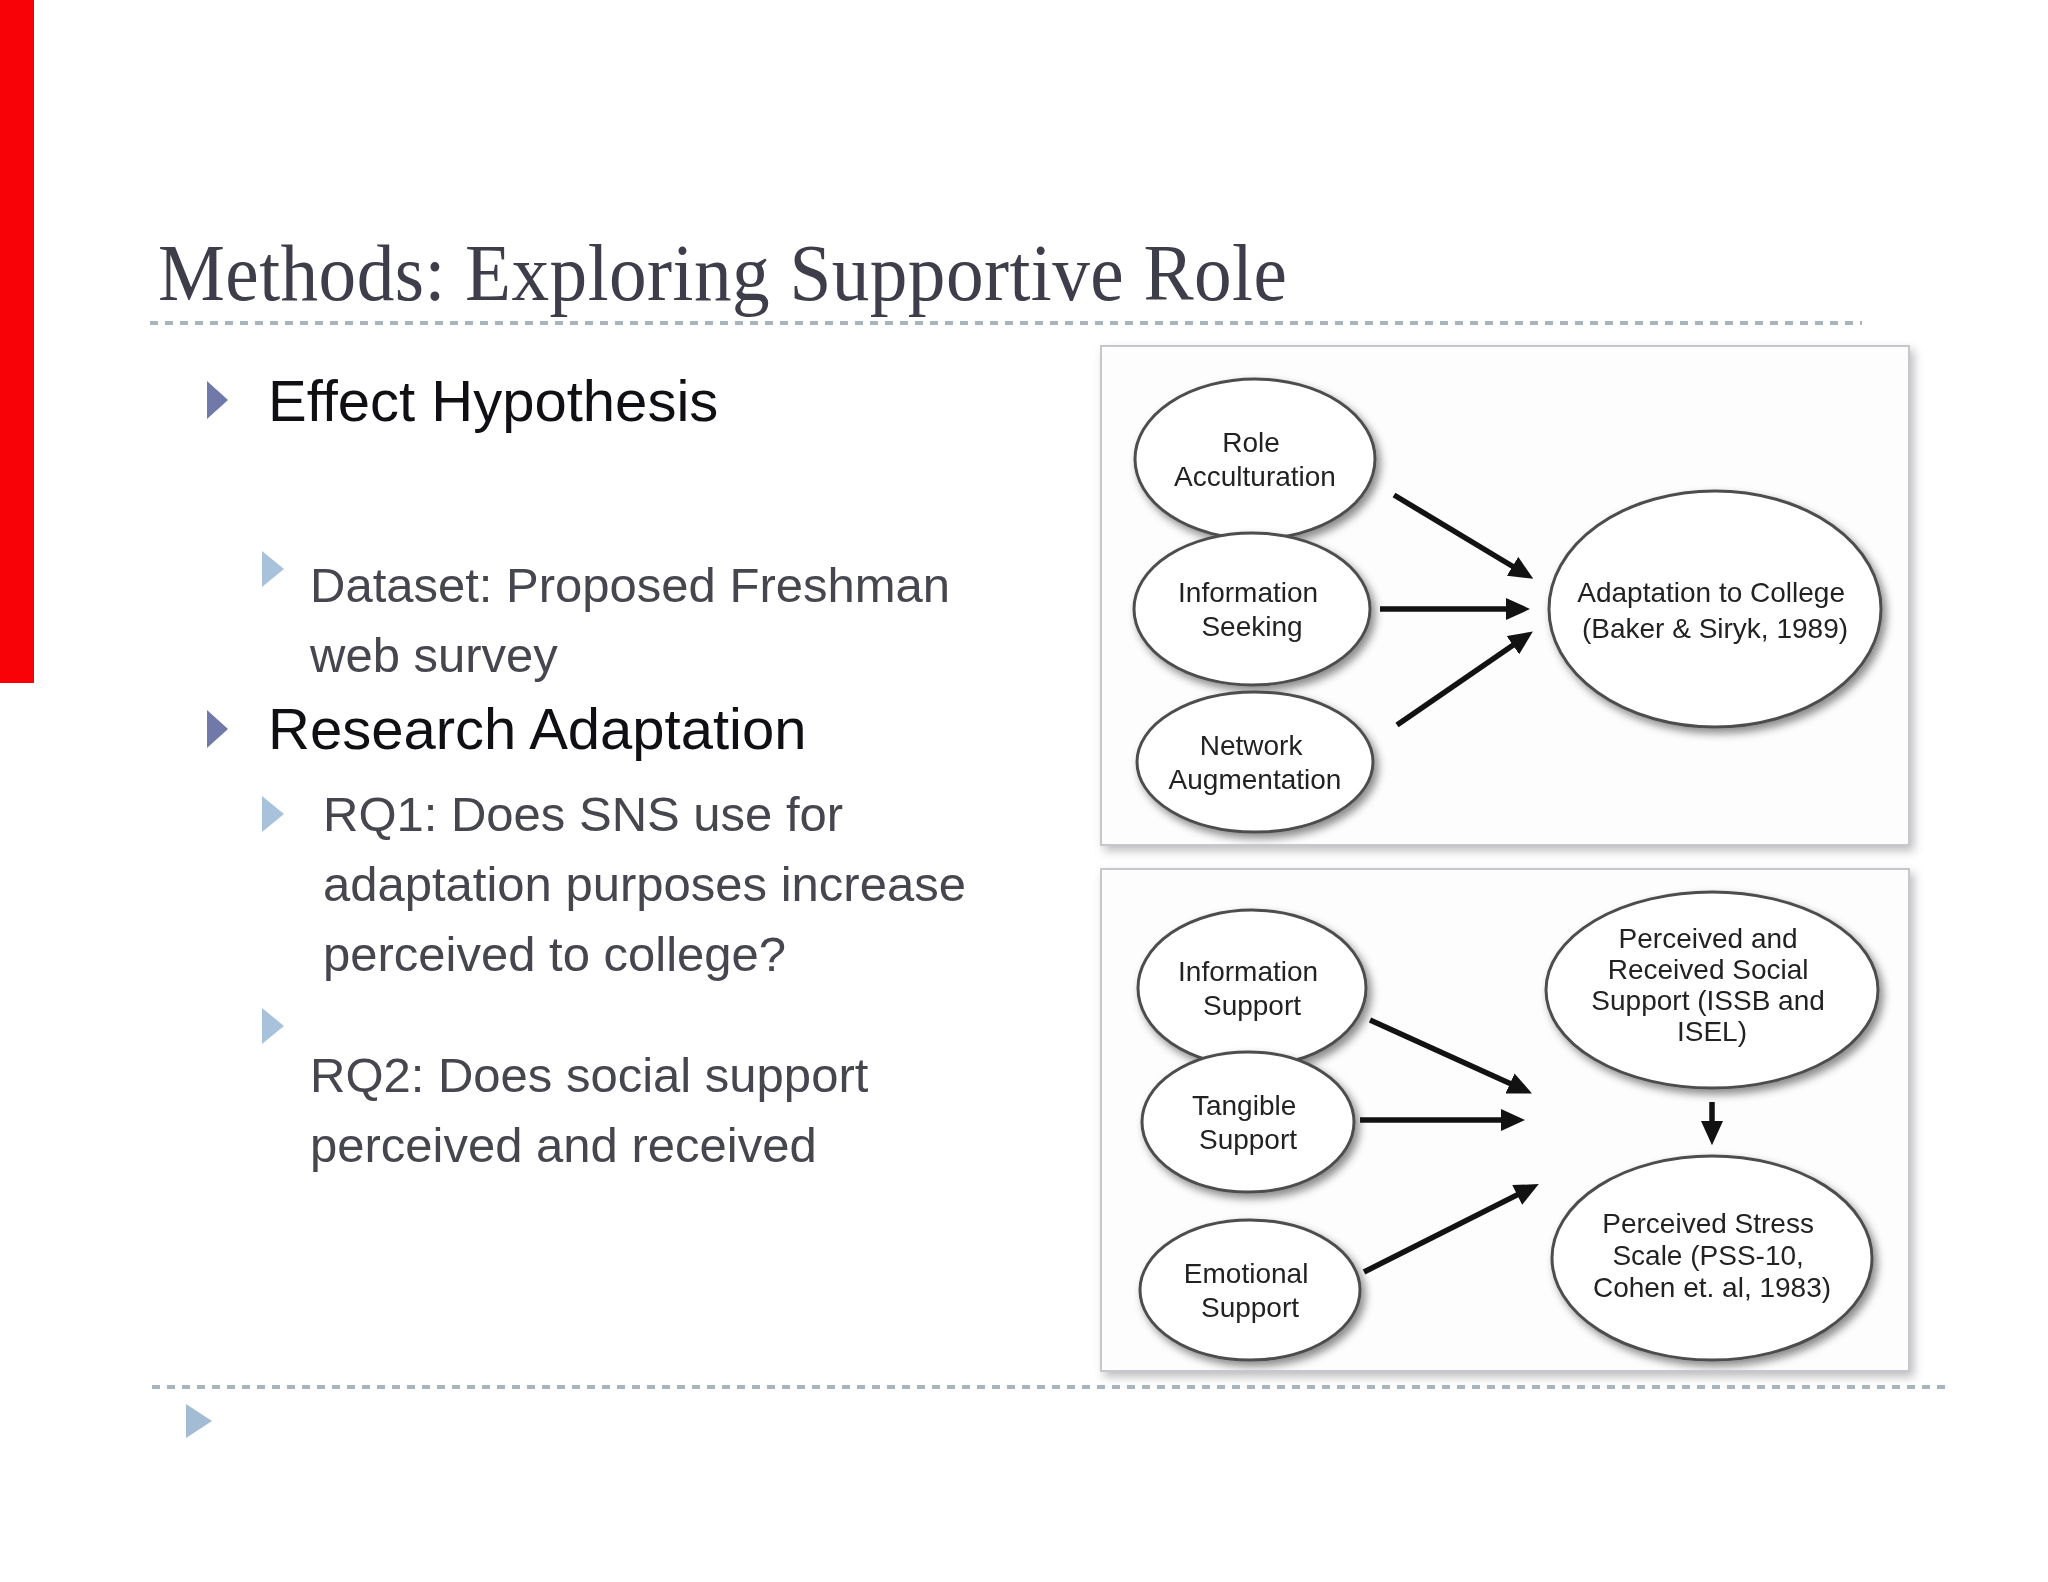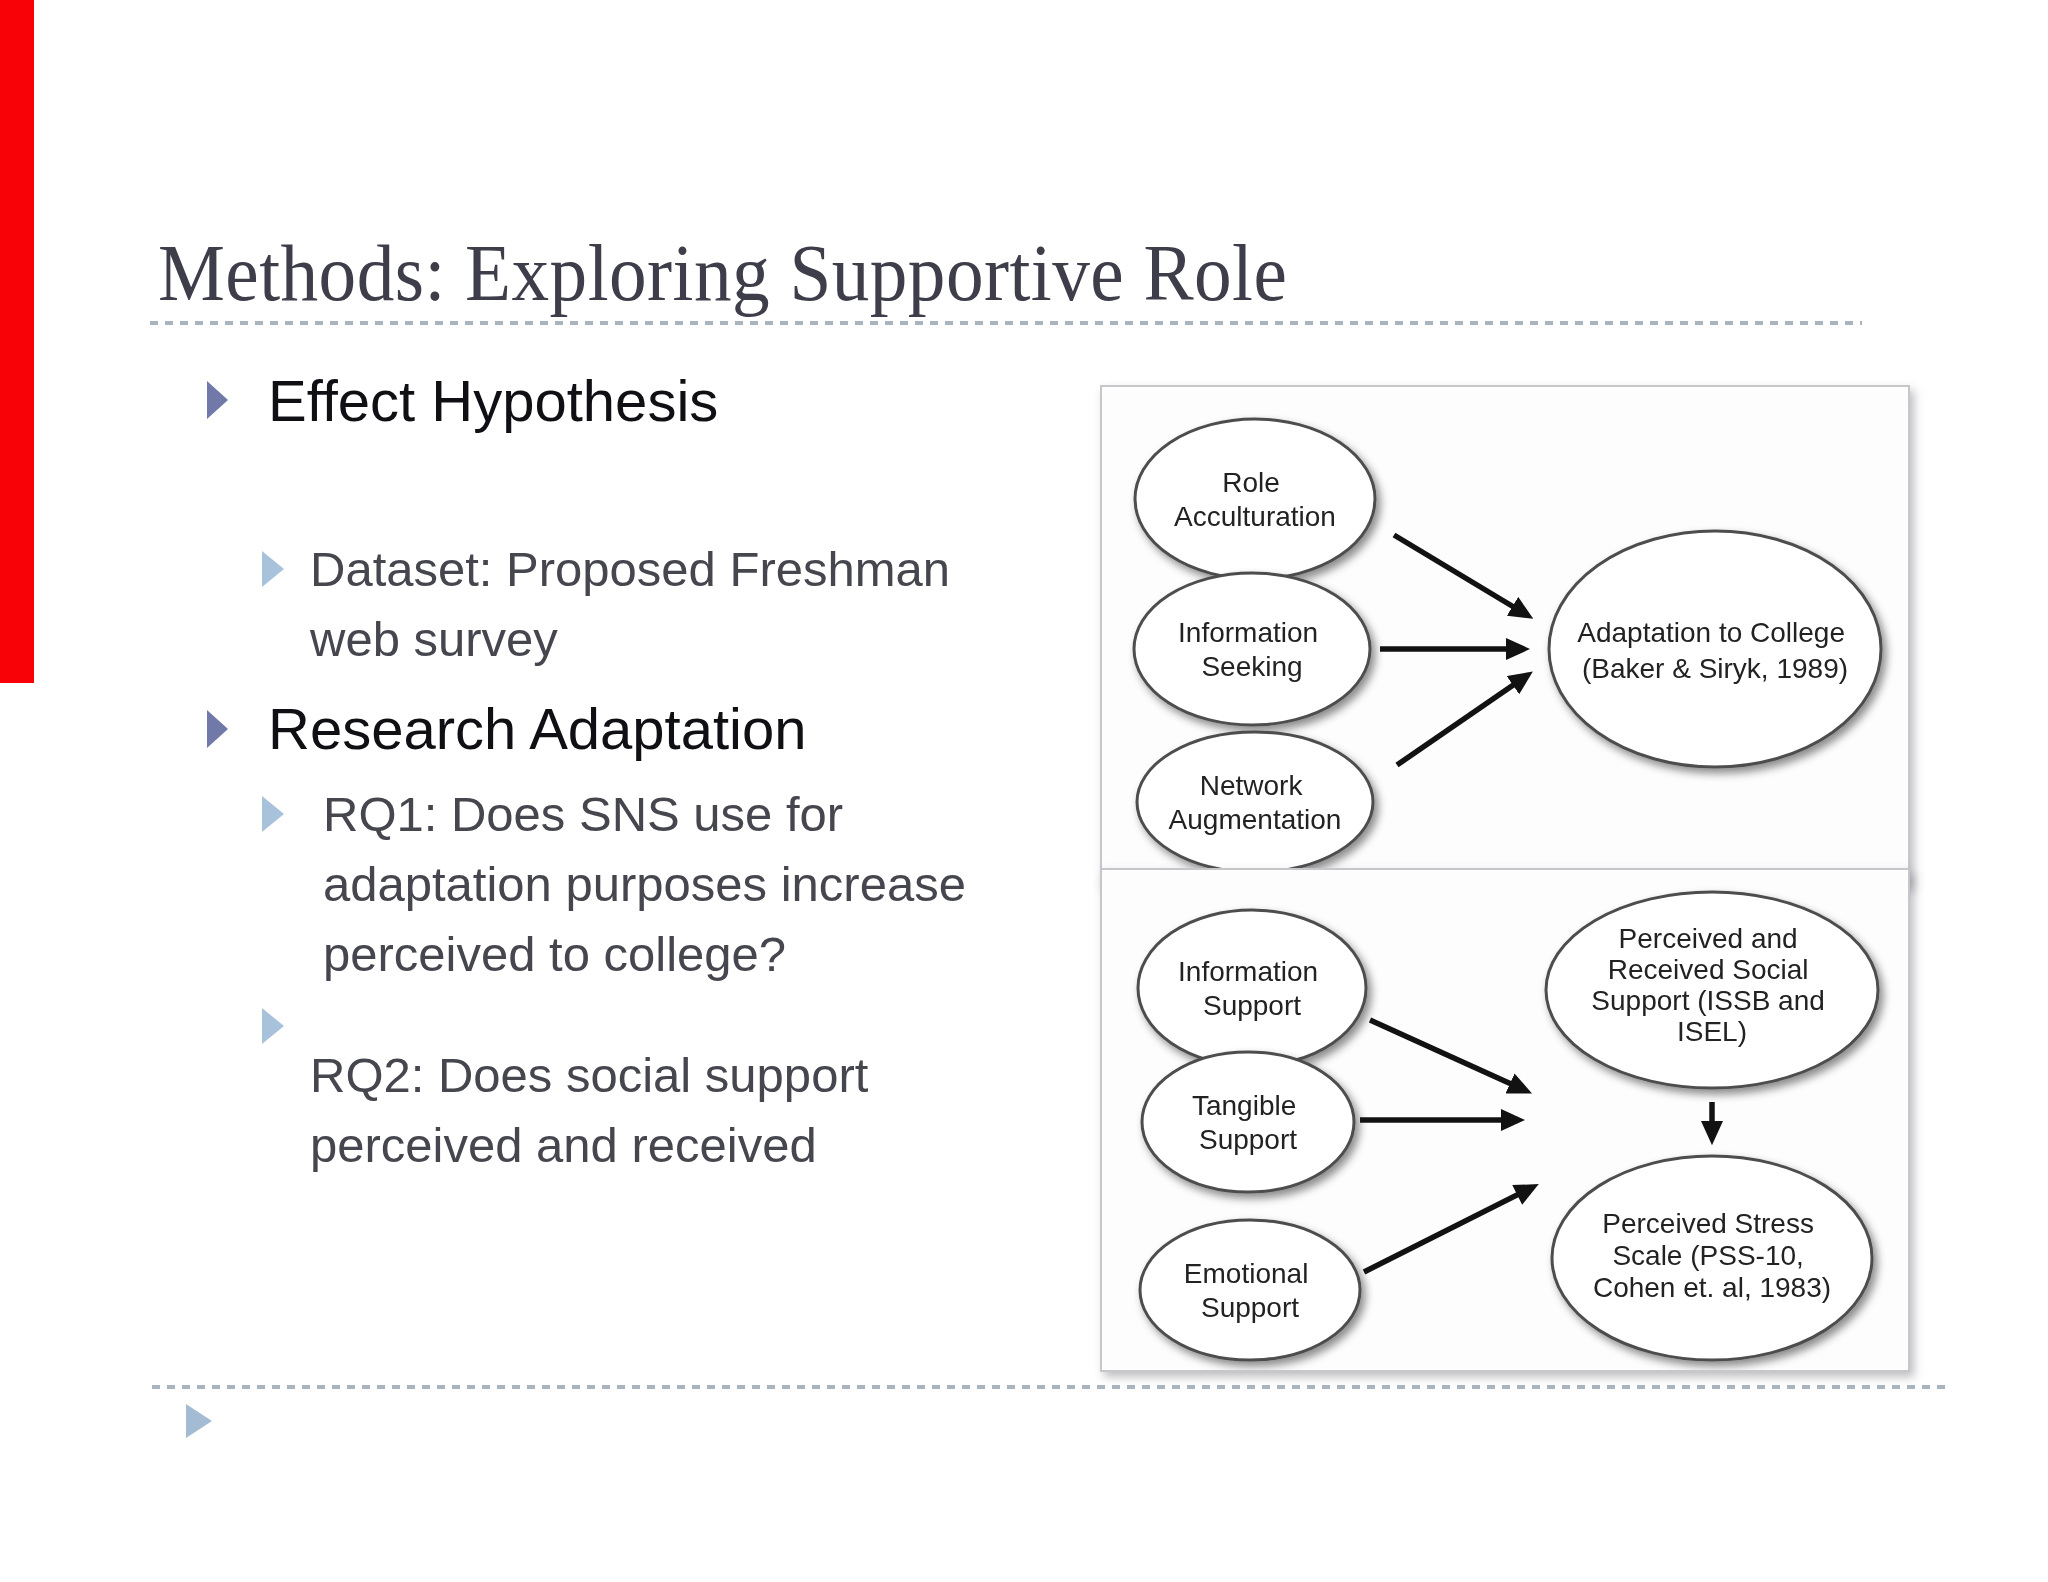--- a/index.html
+++ b/index.html
@@ -49,38 +49,38 @@
 
   <div class="tri tri-l1" style="left:207px;top:381px;"></div>
   <div class="tri tri-l2" style="left:262px;top:551px;"></div>
   <div class="tri tri-l1" style="left:207px;top:710px;"></div>
   <div class="tri tri-l2" style="left:262px;top:796px;"></div>
   <div class="tri tri-l2" style="left:262px;top:1008px;"></div>
 
   <div class="tb l1" style="left:268px;top:363px;">
     <span class="ln">Effect Hypothesis</span>
   </div>
-  <div class="tb l2" style="left:310px;top:534px;">
+  <div class="tb l2" style="left:310px;top:550px;">
     <span class="ln">Dataset: Proposed Freshman</span>
     <span class="ln">web survey</span>
   </div>
   <div class="tb l1" style="left:268px;top:691px;">
     <span class="ln">Research Adaptation</span>
   </div>
   <div class="tb l2" style="left:323px;top:779px;">
     <span class="ln">RQ1: Does SNS use for</span>
     <span class="ln">adaptation purposes increase</span>
     <span class="ln">perceived to college?</span>
   </div>
   <div class="tb l2" style="left:310px;top:992px;margin-top:48px;">
     <span class="ln">RQ2: Does social support</span>
     <span class="ln">perceived and received</span>
   </div>
 
-  <div class="panel" style="left:1100px;top:345px;width:806px;height:497px;margin-top:40px;">
+  <div class="panel" style="left:1100px;top:345px;width:806px;height:497px;">
     <svg width="806" height="497" viewBox="0 0 806 497">
       <defs>
         <marker id="ah" viewBox="0 0 4.4 4" markerWidth="4.4" markerHeight="4" refX="2" refY="2" orient="auto" markerUnits="strokeWidth">
           <path d="M0,0 L4.4,2 L0,4 z" fill="#121212"></path>
         </marker>
         <filter id="eshadow" x="-30%" y="-30%" width="170%" height="170%">
           <feDropShadow dx="4" dy="5" stdDeviation="4" flood-color="#000000" flood-opacity="0.45"></feDropShadow>
         </filter>
       </defs>
       <g>

